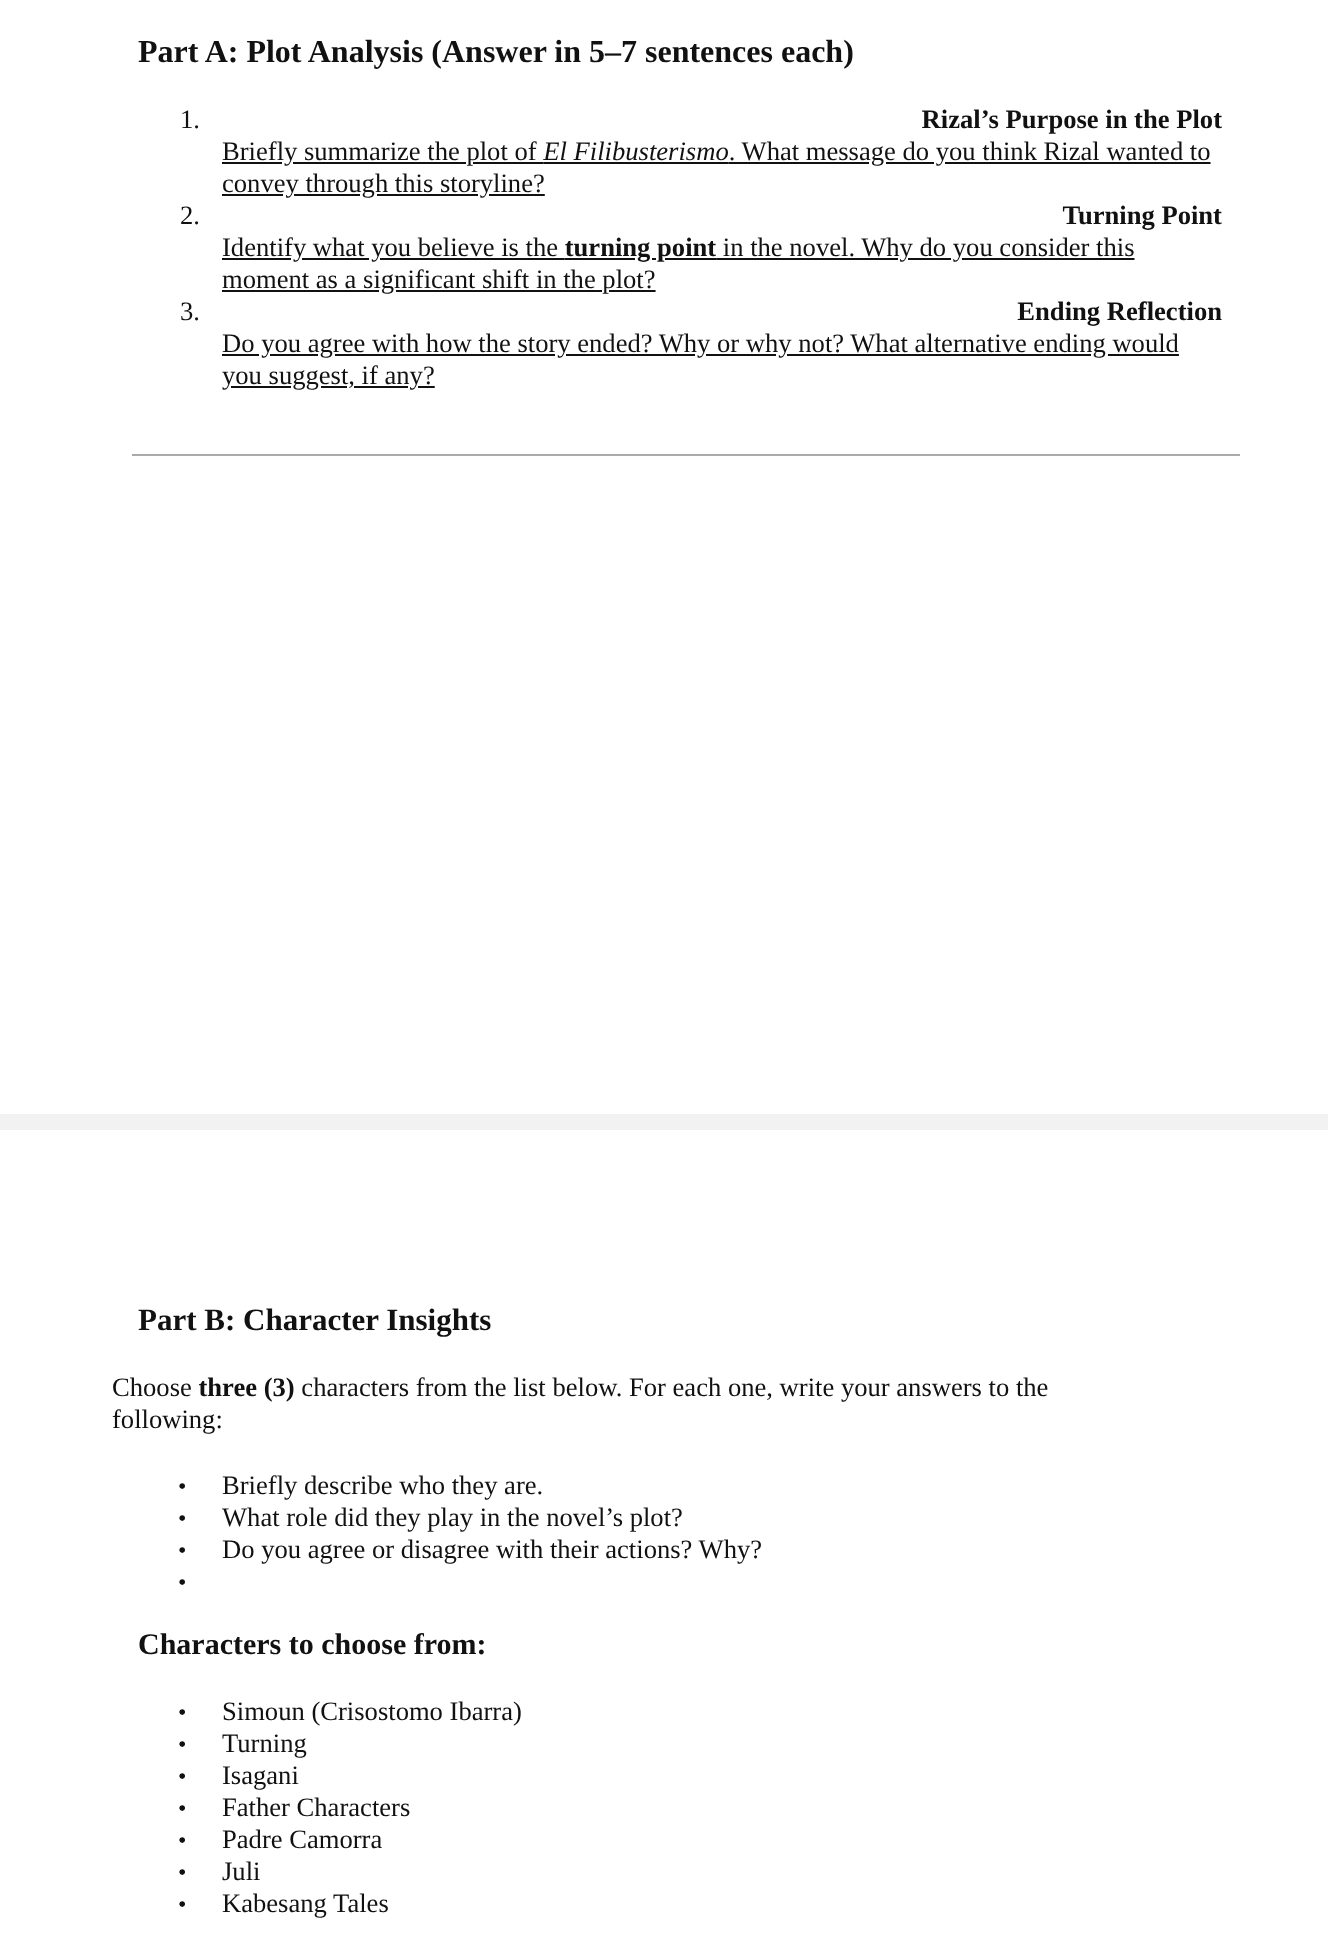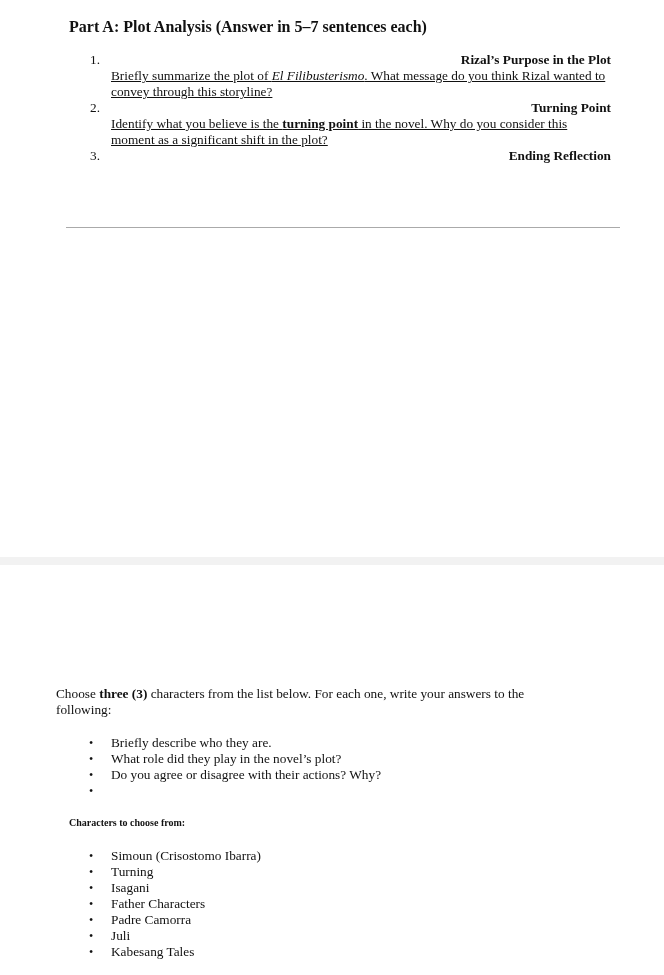--- a/index.html
+++ b/index.html
@@ -108,21 +108,21 @@
     }
     .prompts { top: 170px; }
     .characters { top: 283px; }
 
     .chars-heading {
       position: absolute;
       left: 57px;
       top: 250px;
       margin: 0;
       font-weight: bold;
-      font-size: 10px;
+      font-size: 15px;
     }
   </style>
 </head>
 <body>
 
 <div class="page page-1">
   <h2 class="h-part-a">Part A: Plot Analysis (Answer in 5–7 sentences each)</h2>
 
   <ol class="questions">
     <li>
@@ -131,29 +131,31 @@
       <span class="q-body"><span>Briefly summarize the plot of </span><i>El Filibusterismo</i><span>. What message do you think Rizal wanted to convey through this storyline?</span></span>
     </li>
     <li>
       <span class="num">2.</span>
       <span class="q-title">Turning Point</span>
       <span class="q-body"><span>Identify what you believe is the </span><b>turning point</b><span> in the novel. Why do you consider this moment as a significant shift in the plot?</span></span>
     </li>
     <li>
       <span class="num">3.</span>
       <span class="q-title">Ending Reflection</span>
+      <span class="q-body">Do you agree with how the story ended? Why or why not? What alternative ending would you suggest, if any?</span>
     </li>
   </ol>
 
   <div class="hr"></div>
 </div>
 
 <div class="page-gap"></div>
 
 <div class="page page-2">
+  <h2 class="h-part-b">Part B: Character Insights</h2>
 
   <p class="intro"><span>Choose </span><b>three (3)</b><span> characters from the list below. For each one, write your answers to the following:</span></p>
 
   <ul class="bullets prompts">
     <li><span class="dot">•</span><span>Briefly describe who they are.</span></li>
     <li><span class="dot">•</span><span>What role did they play in the novel’s plot?</span></li>
     <li><span class="dot">•</span><span>Do you agree or disagree with their actions? Why?</span></li>
     <li><span class="dot">•</span><span></span></li>
   </ul>
 

